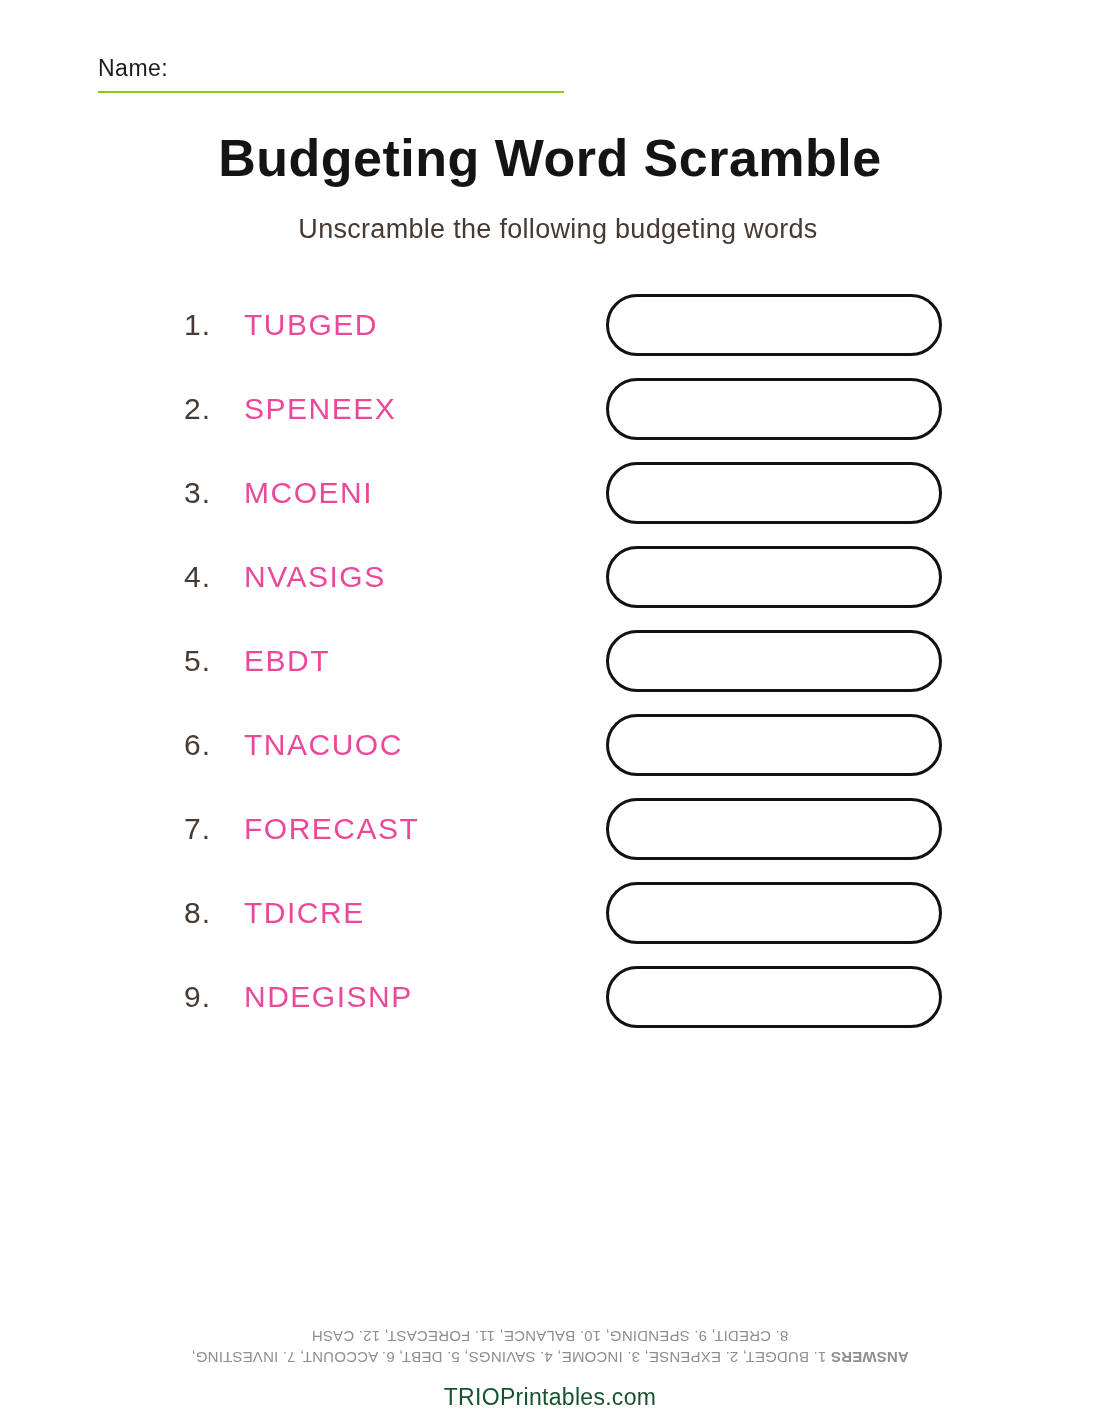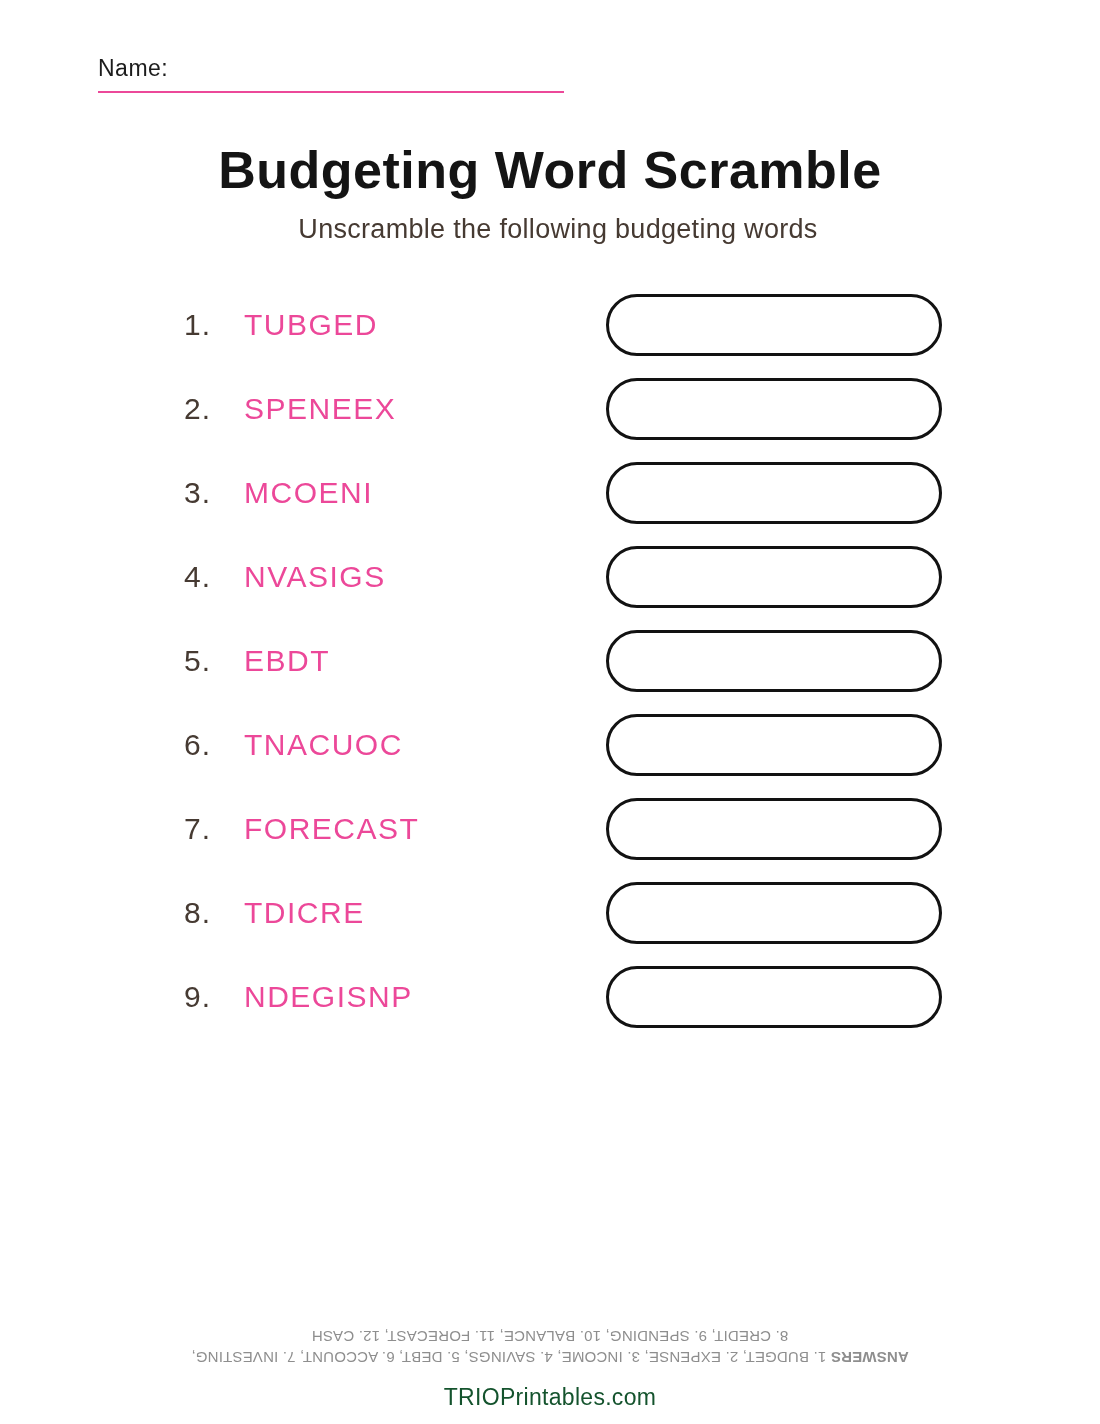--- a/index.html
+++ b/index.html
@@ -11,32 +11,32 @@
     font-family: "Liberation Sans", sans-serif;
     color: #463a32;
     overflow: hidden;
   }
 
   .name-block {
     position: absolute;
     left: 98px;
     top: 55px;
     width: 466px;
-    border-bottom: 2px solid #ec4899;
+    border-bottom: 2px solid #84cc16;
     padding-bottom: 9px;
   }
   .name-label {
     font-size: 23px;
     color: #1c1c1c;
     letter-spacing: 0.5px;
   }
 
   .page-title {
     position: absolute;
-    top: 140px;
+    top: 128px;
     left: 0;
     width: 100%;
     text-align: center;
     font-size: 52px;
     font-weight: 800;
     color: #141414;
     letter-spacing: 0.5px;
   }
 
   .page-subtitle {

